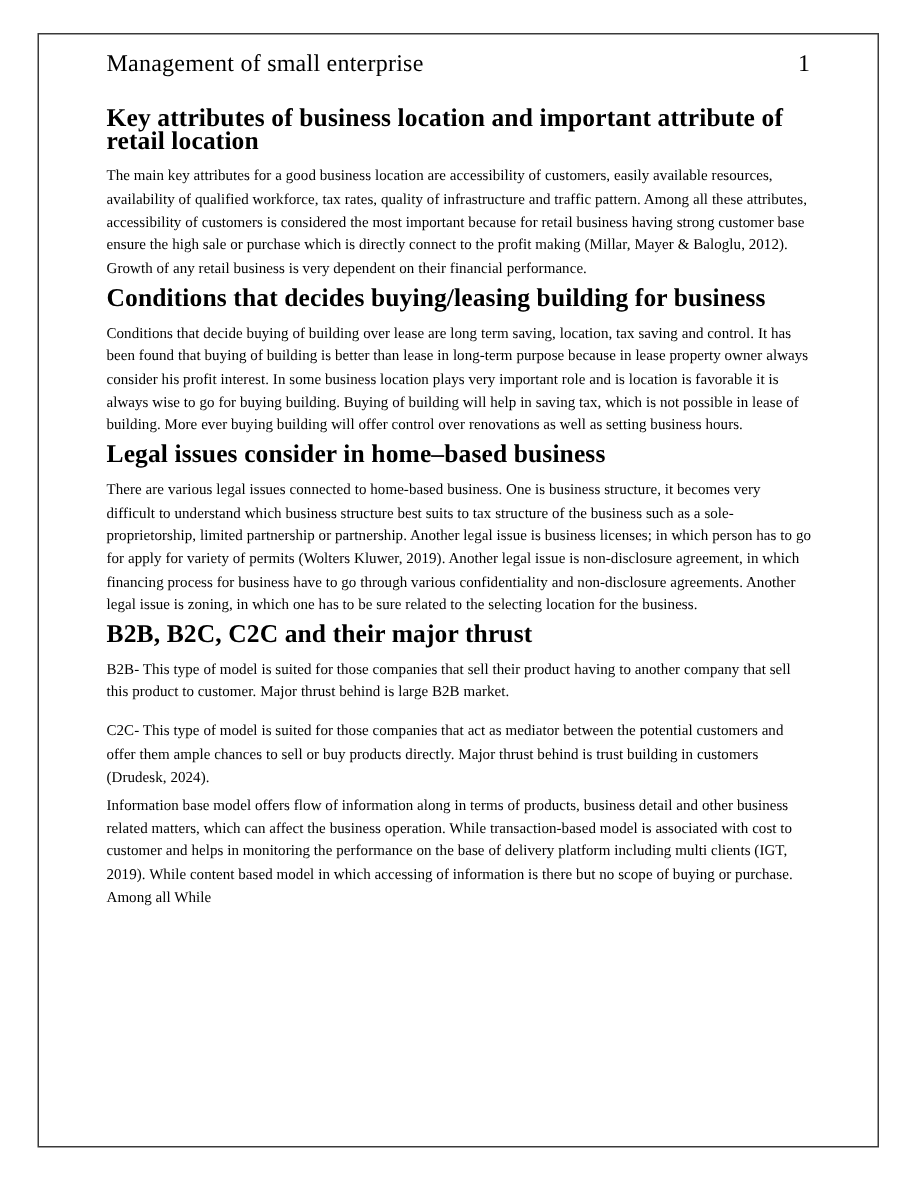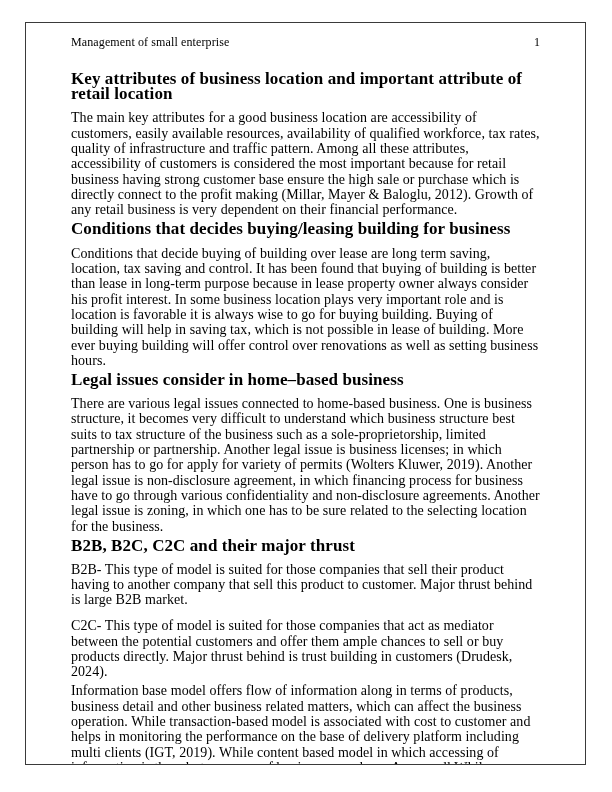--- a/index.html
+++ b/index.html
@@ -31,41 +31,41 @@
     position: absolute;
     left: 45px;
     top: 12px;
     width: 470px;
   }
 
   .running-head {
     display: flex;
     justify-content: space-between;
     align-items: baseline;
-    font-size: 12px;
+    font-size: 16px;
     line-height: 15px;
     margin-bottom: 21px;
   }
   .running-head .rh-title {
     letter-spacing: 0.01em;
   }
   .running-head .rh-page {
     padding-right: 1px;
   }
 
   h2.section-heading {
     font-size: 17px;
     font-weight: bold;
     line-height: 15.2px;
     margin: 0 0 9px 0;
     letter-spacing: 0.005em;
   }
 
   p.body-text {
-    font-size: 14px;
+    font-size: 10px;
     line-height: 15.35px;
     margin: 0 0 10.5px 0;
     text-align: left;
     letter-spacing: 0.004em;
   }
 
   p.body-text:last-child {
     margin-bottom: 0;
   }
 

